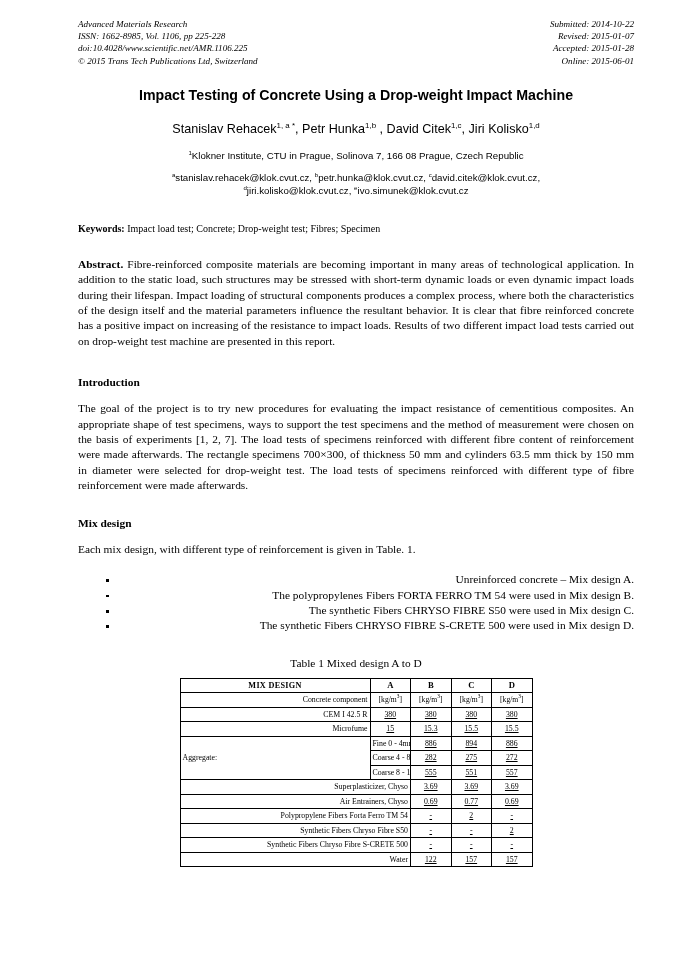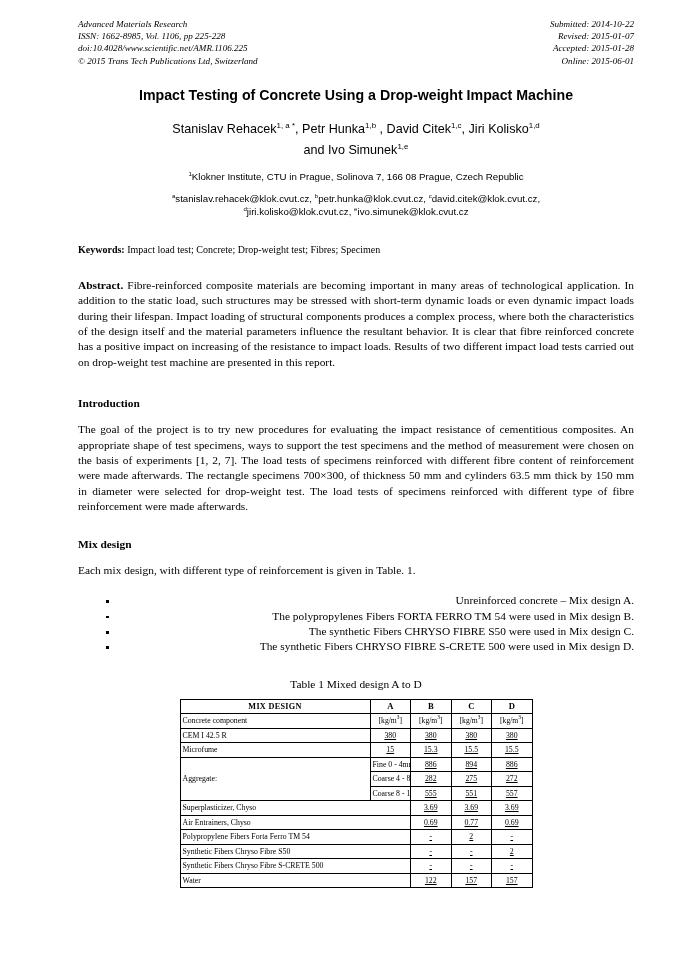--- a/index.html
+++ b/index.html
@@ -178,21 +178,21 @@
     font-weight: bold;
     font-size: 8.2px;
     letter-spacing: 0.3px;
   }
   table.mix th.colhead {
     text-align: center;
     font-weight: bold;
     font-size: 8.6px;
   }
   table.mix td.label {
-    text-align: left;
+    text-align: right;
     font-weight: normal;
   }
   table.mix td.num {
     text-align: center;
     text-decoration: underline;
   }
   table.mix td.unit {
     text-align: center;
     font-size: 7.6px;
   }
@@ -230,21 +230,20 @@
         <div>Revised: 2015-01-07</div>
         <div>Accepted: 2015-01-28</div>
         <div>Online: 2015-06-01</div>
       </div>
     </div>
 
     <h1 class="paper-title">Impact Testing of Concrete Using a Drop-weight Impact Machine</h1>
 
     <div class="authors">
       <div>Stanislav Rehacek<sup>1, a *</sup>, Petr Hunka<sup>1,b</sup> , David Citek<sup>1,c</sup>, Jiri Kolisko<sup>1,d</sup></div>
-      <div>and Ivo Simunek<sup>1,e</sup></div>
     </div>
 
     <div class="affil"><sup>1</sup>Klokner Institute, CTU in Prague, Solinova 7, 166 08 Prague, Czech Republic</div>
 
     <div class="emails">
       <div><sup>a</sup>stanislav.rehacek@klok.cvut.cz, <sup>b</sup>petr.hunka@klok.cvut.cz, <sup>c</sup>david.citek@klok.cvut.cz,</div>
       <div><sup>d</sup>jiri.kolisko@klok.cvut.cz, <sup>e</sup>ivo.simunek@klok.cvut.cz</div>
     </div>
 
     <div class="keywords">

